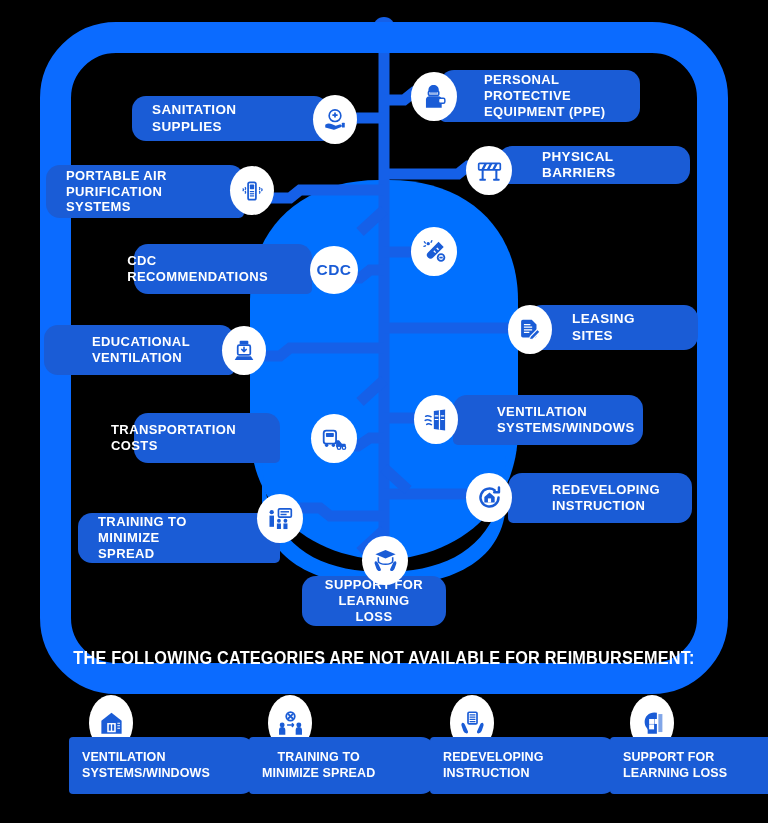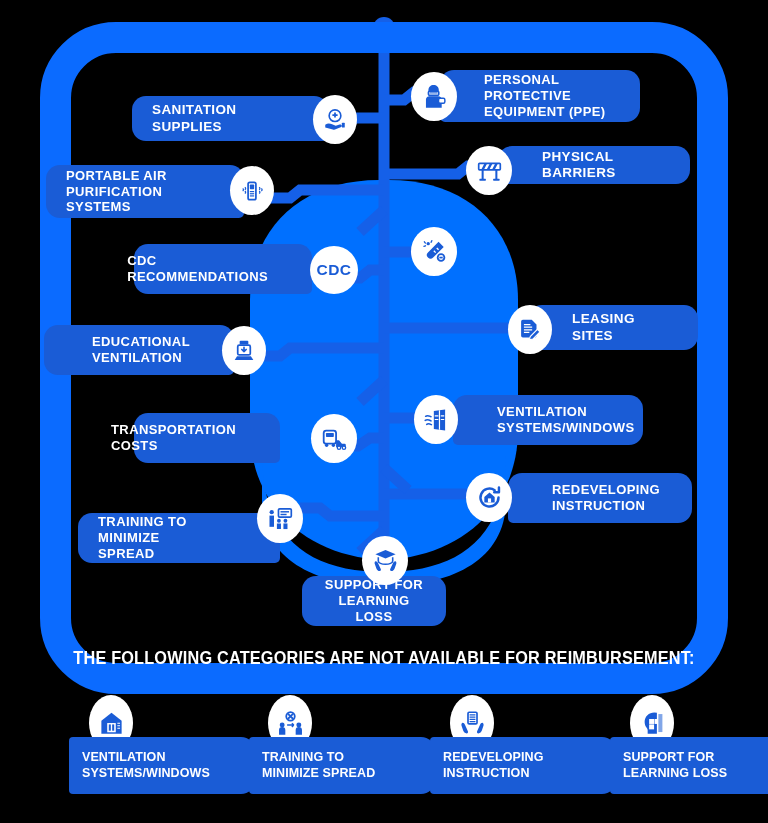--- a/index.html
+++ b/index.html
@@ -290,21 +290,21 @@
     <svg width="27" height="27" viewBox="0 0 24 24" fill="#1A5CD6">
       <circle cx="12" cy="5.6" r="3.8" fill="none" stroke="#1A5CD6" stroke-width="1.6"></circle>
       <path d="M9.6 3.2l4.8 4.8M14.4 3.2L9.6 8" stroke="#1A5CD6" stroke-width="1.6"></path>
       <circle cx="4.6" cy="13.4" r="2.2"></circle>
         <path d="M1.8 22v-4.2a2.8 2.8 0 015.6 0V22z"></path>
       <circle cx="19.4" cy="13.4" r="2.2"></circle>
         <path d="M16.6 22v-4.2a2.8 2.8 0 015.6 0V22z"></path>
       <path d="M9 13.4h6m0 0l-1.8-1.6M15 13.4l-1.8 1.6" stroke="#1A5CD6" stroke-width="1.3" fill="none"></path>
     </svg>
   </div>
-  <div class="exbox" style="left:249px;top:737px;width:186px;height:57px;white-space:pre-line;">
+  <div class="exbox" style="left:249px;top:737px;width:186px;height:57px;white-space:pre-line;text-align:center;">
     <span>TRAINING TO
 MINIMIZE SPREAD</span>
   </div>
 
   <div class="exbub" style="left:450px;top:695px;width:44px;height:56px;">
     <svg width="27" height="27" viewBox="0 0 24 24" fill="#1A5CD6">
       <rect x="8" y="2" width="8" height="10.4" rx="1" fill="none" stroke="#1A5CD6" stroke-width="1.5"></rect>
       <path d="M9.4 4.4h5.2M9.4 6.4h5.2M9.4 8.4h5.2M9.4 10.4h5.2" stroke="#1A5CD6" stroke-width="1.1"></path>
       <path d="M3.2 11.4c1 0 1.7.8 2.1 1.8l2.6 5.6c.4 1-.1 2-1.1 2-1.6 0-2.6-1.1-3.1-2.5l-1.5-4.5c-.3-1.1.3-2.4 1-2.4z"></path>
       <path d="M20.8 11.4c-1 0-1.7.8-2.1 1.8l-2.6 5.6c-.4 1 .1 2 1.1 2 1.6 0 2.6-1.1 3.1-2.5l1.5-4.5c.3-1.1-.3-2.4-1-2.4z"></path>

